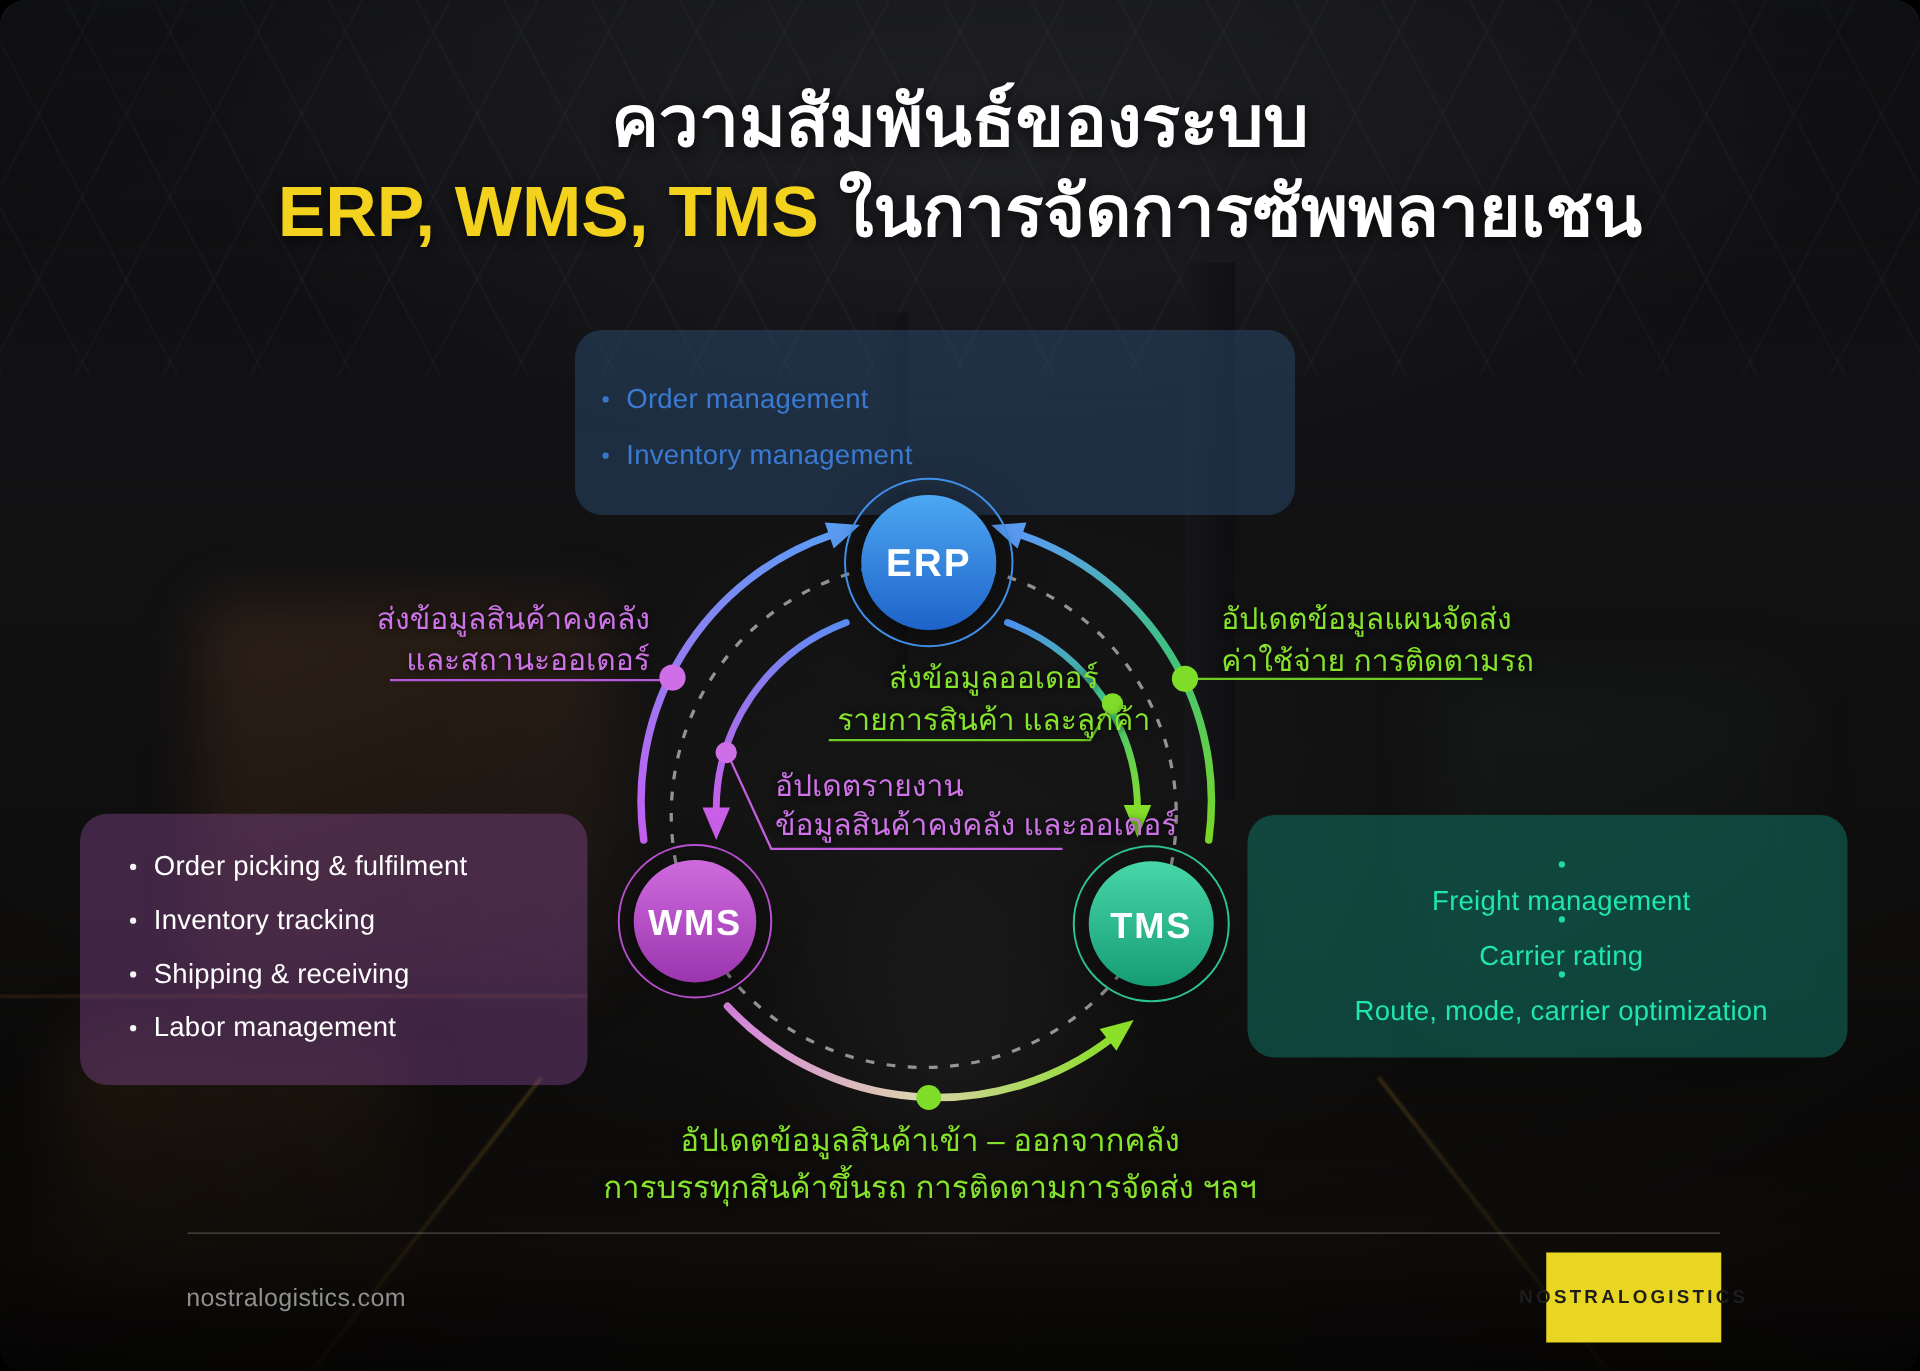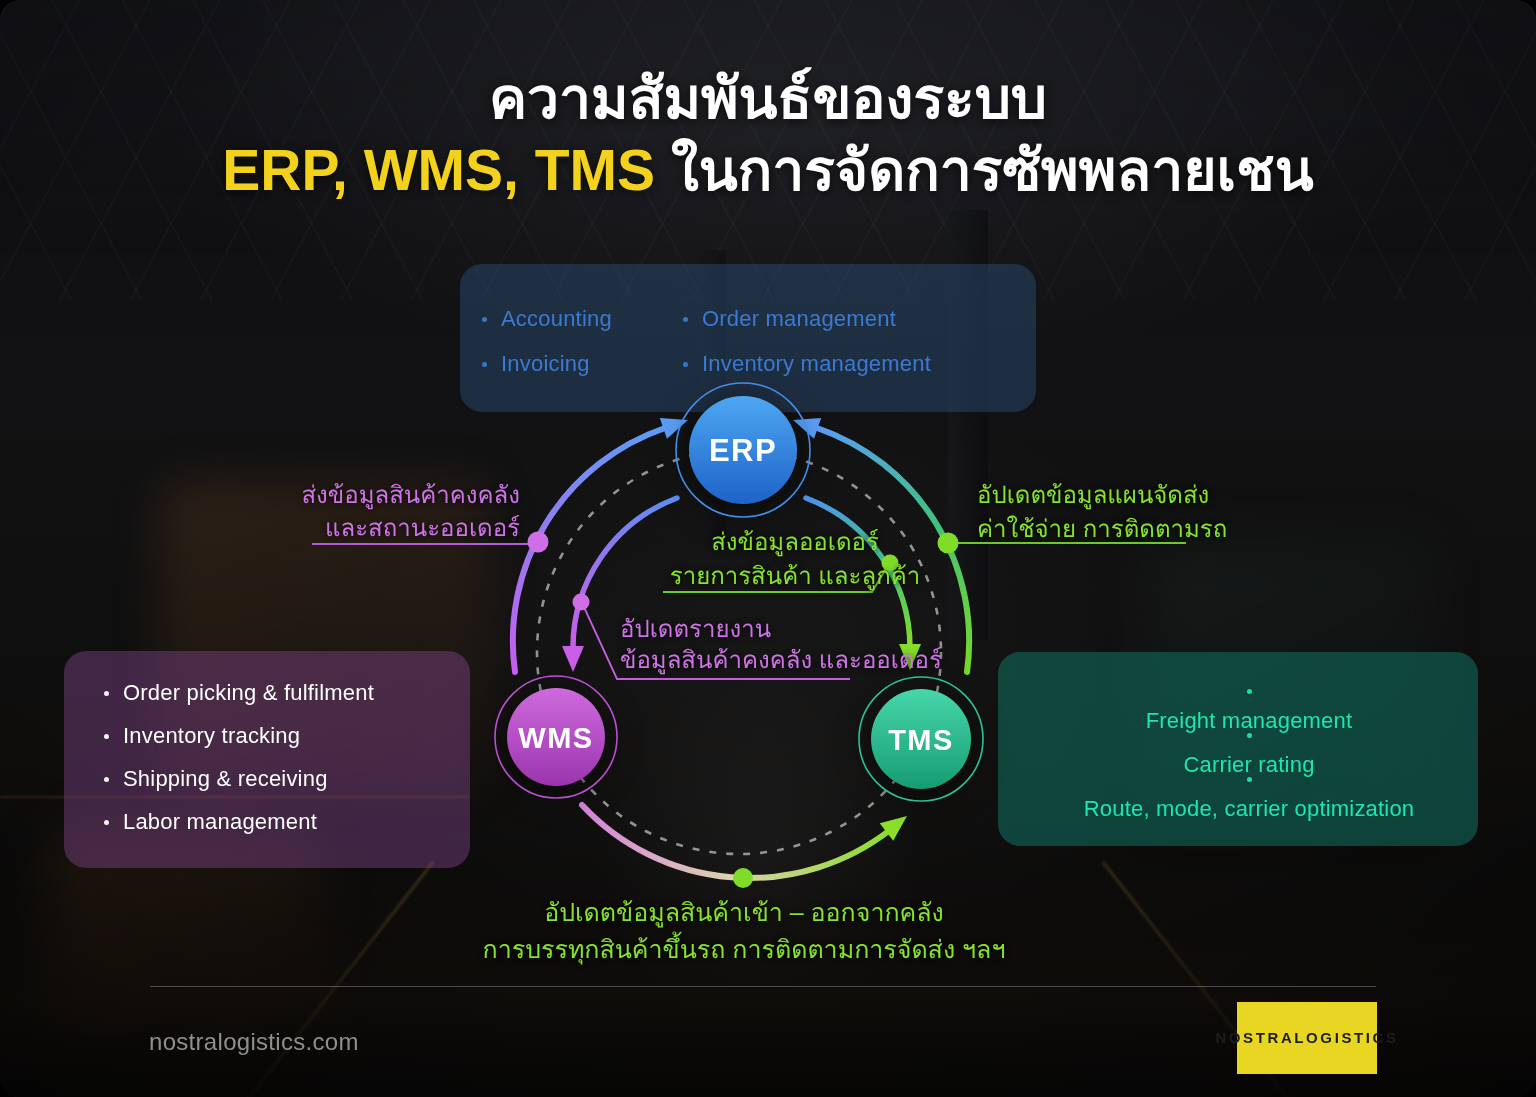--- a/index.html
+++ b/index.html
@@ -64,21 +64,21 @@
   .feat .dot{width:5px;height:5px;border-radius:50%;background:currentColor;opacity:.95;flex:none;}
   
   .diagram{position:absolute;left:0;top:0;}
   .flow-label{font-size:24px;font-weight:500;}
   .flow-label.green{fill:#86e42c;}
   .flow-label.purple{fill:#cf74e8;}
   .flow-label.big{font-size:25px;}
   .node-label{fill:#ffffff;font-weight:700;letter-spacing:1.5px;}
   
   .divider{position:absolute;left:150px;top:986px;width:1226px;height:1px;background:rgba(255,255,255,.26);}
-  .website{position:absolute;left:149px;top:1028px;font-size:24px;color:#8f8f8f;letter-spacing:.3px;}
+  .website{position:absolute;left:149px;top:1028px;font-size:20px;color:#8f8f8f;letter-spacing:.3px;}
   .logo{position:absolute;left:1237px;top:1002px;width:140px;height:72px;background:#e9d622;
     display:flex;flex-direction:row;align-items:center;justify-content:center;
     color:#1d1d1d;font-weight:700;font-size:15px;letter-spacing:2.6px;line-height:1.45;}
 </style>
 </head>
 <body>
 
 <div class="canvas">
 
   <div class="layer bg-base"></div>
@@ -94,30 +94,20 @@
   <div class="layer bg-floorline2"></div>
   <div class="layer bg-floor"></div>
   <div class="layer bg-vignette"></div>
 
   <div class="title">
     <div class="title-line1">ความสัมพันธ์ของระบบ</div>
     <div class="title-line2"><span class="title-accent">ERP, WMS, TMS</span><span> ในการจัดการซัพพลายเชน</span></div>
   </div>
 
   <div class="panel panel-erp">
-    <div class="col1">
-      <div class="feat">
-        <span class="dot"></span>
-        <span>Accounting</span>
-        </div>
-      <div class="feat">
-        <span class="dot"></span>
-        <span>Invoicing</span>
-        </div>
-    </div>
     <div class="col2">
       <div class="feat">
         <span class="dot"></span>
         <span>Order management</span>
         </div>
       <div class="feat">
         <span class="dot"></span>
         <span>Inventory management</span>
         </div>
     </div>

